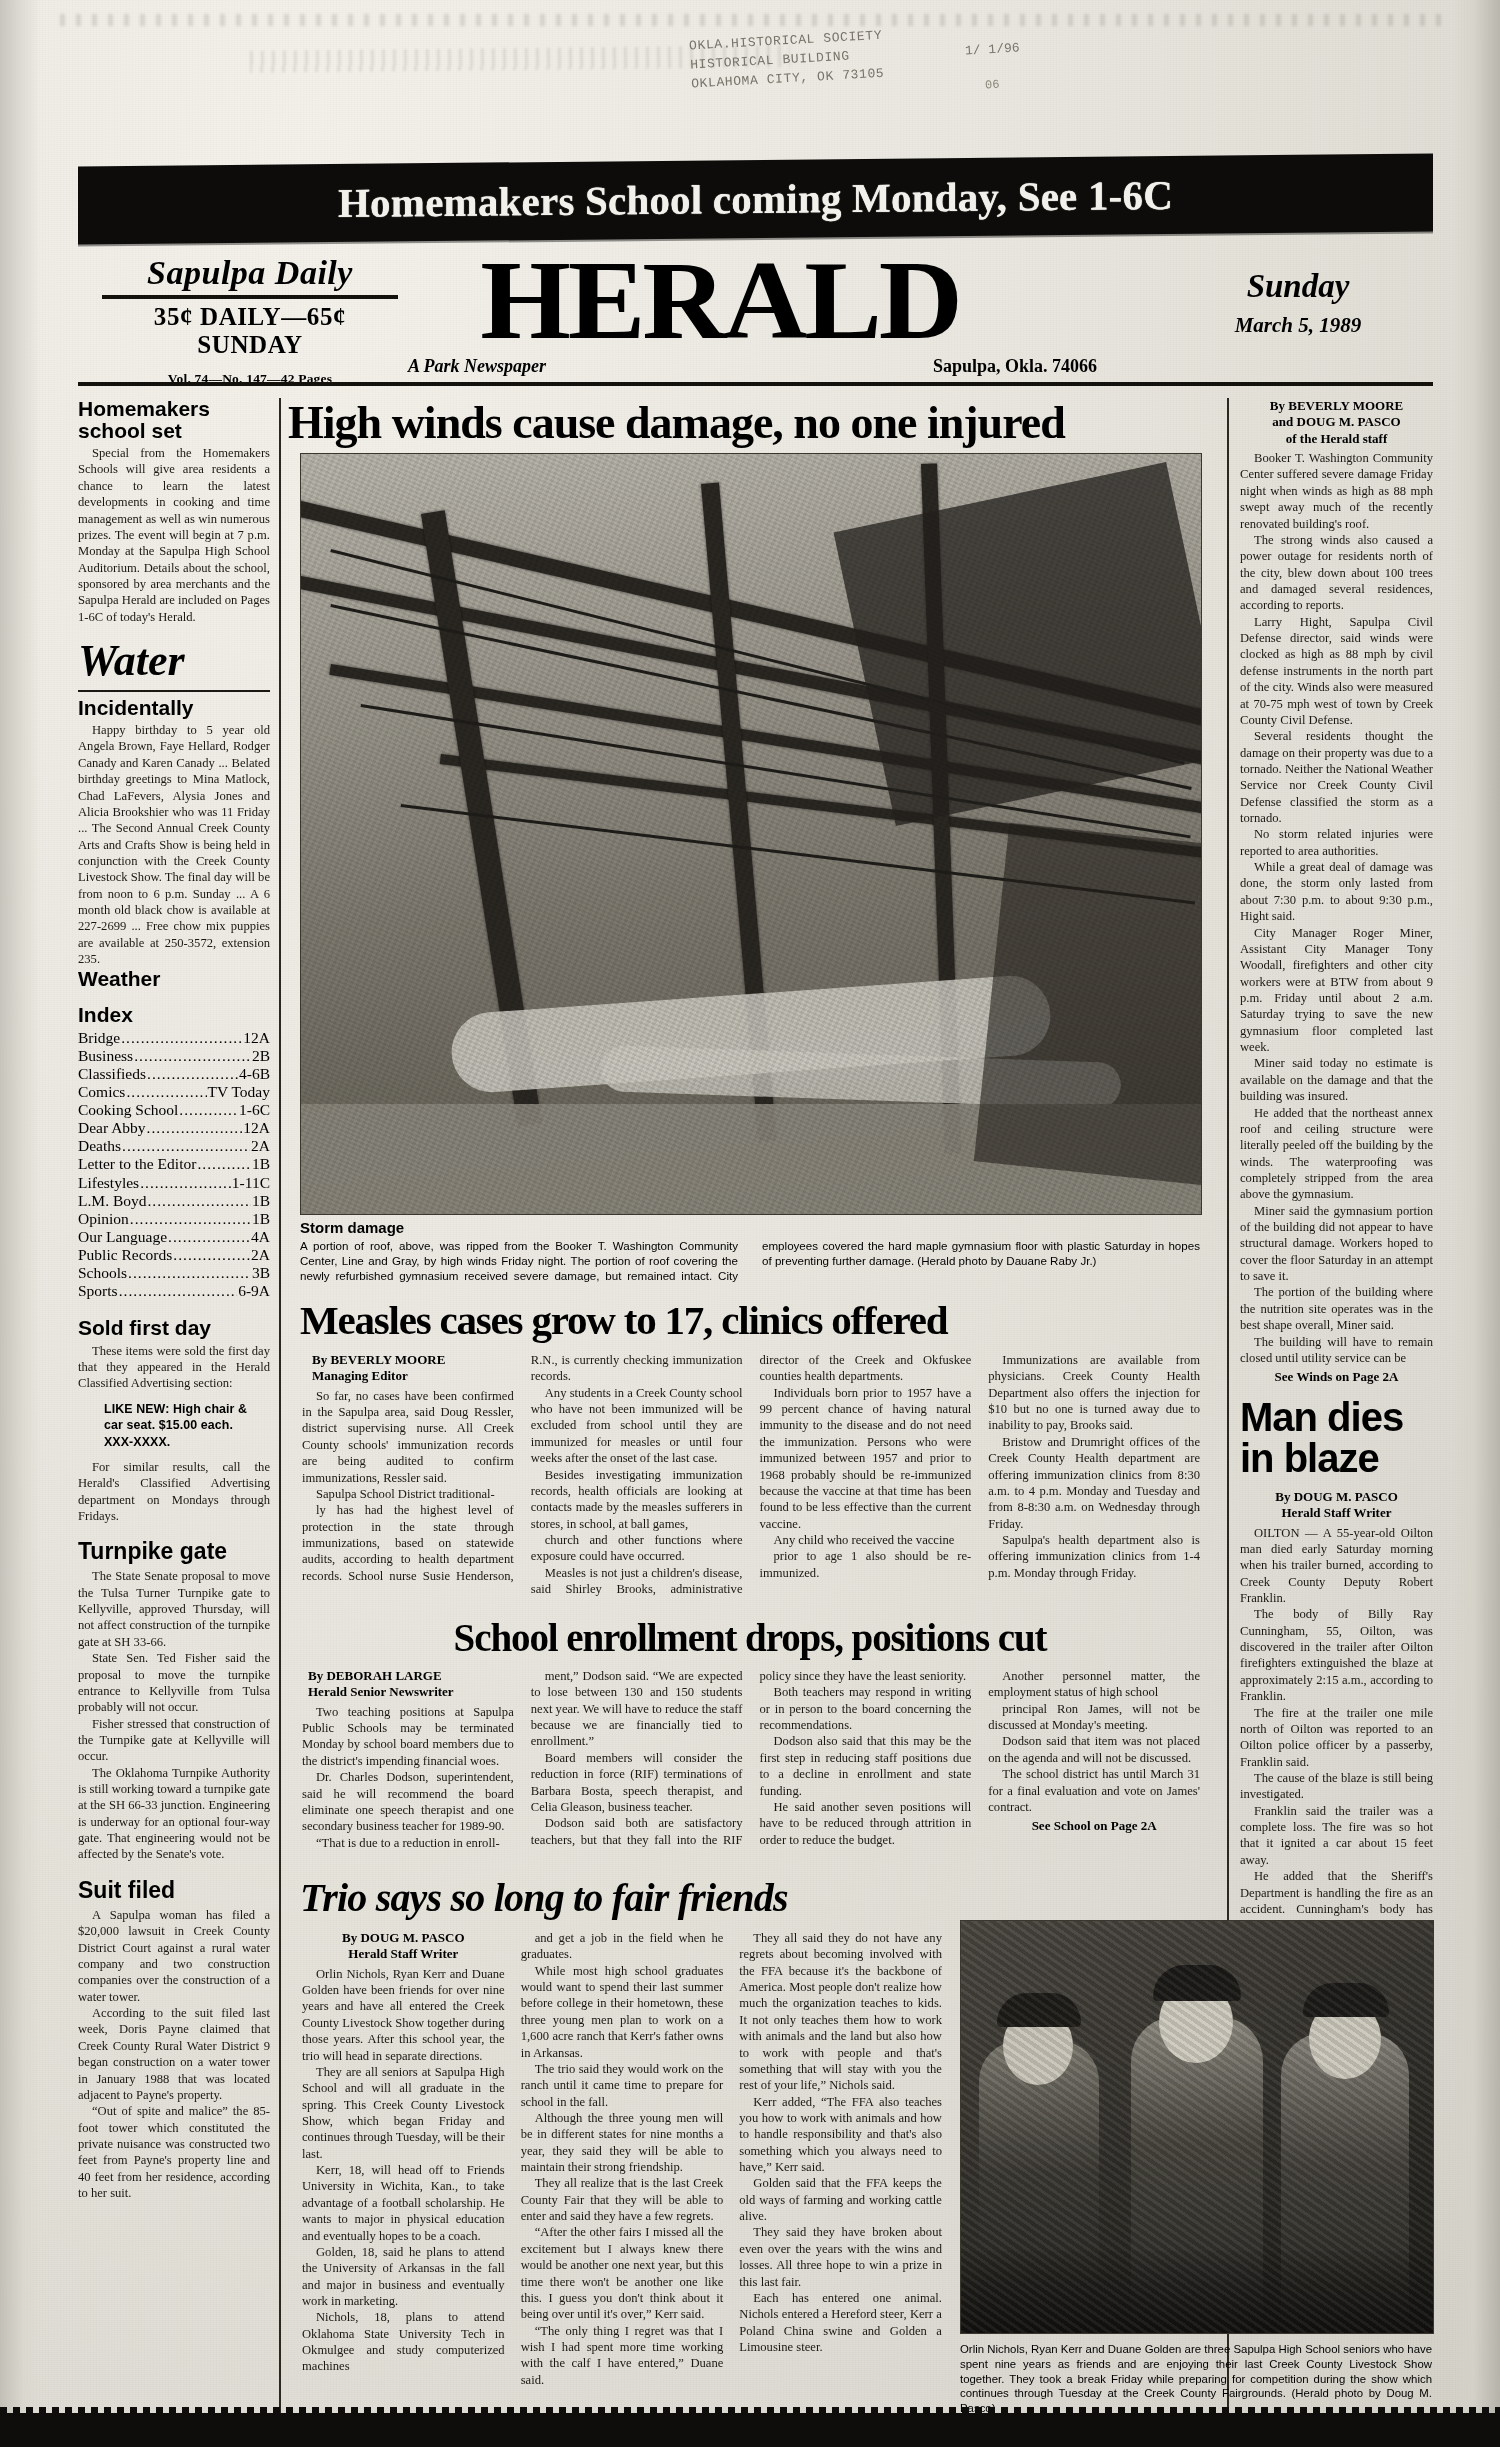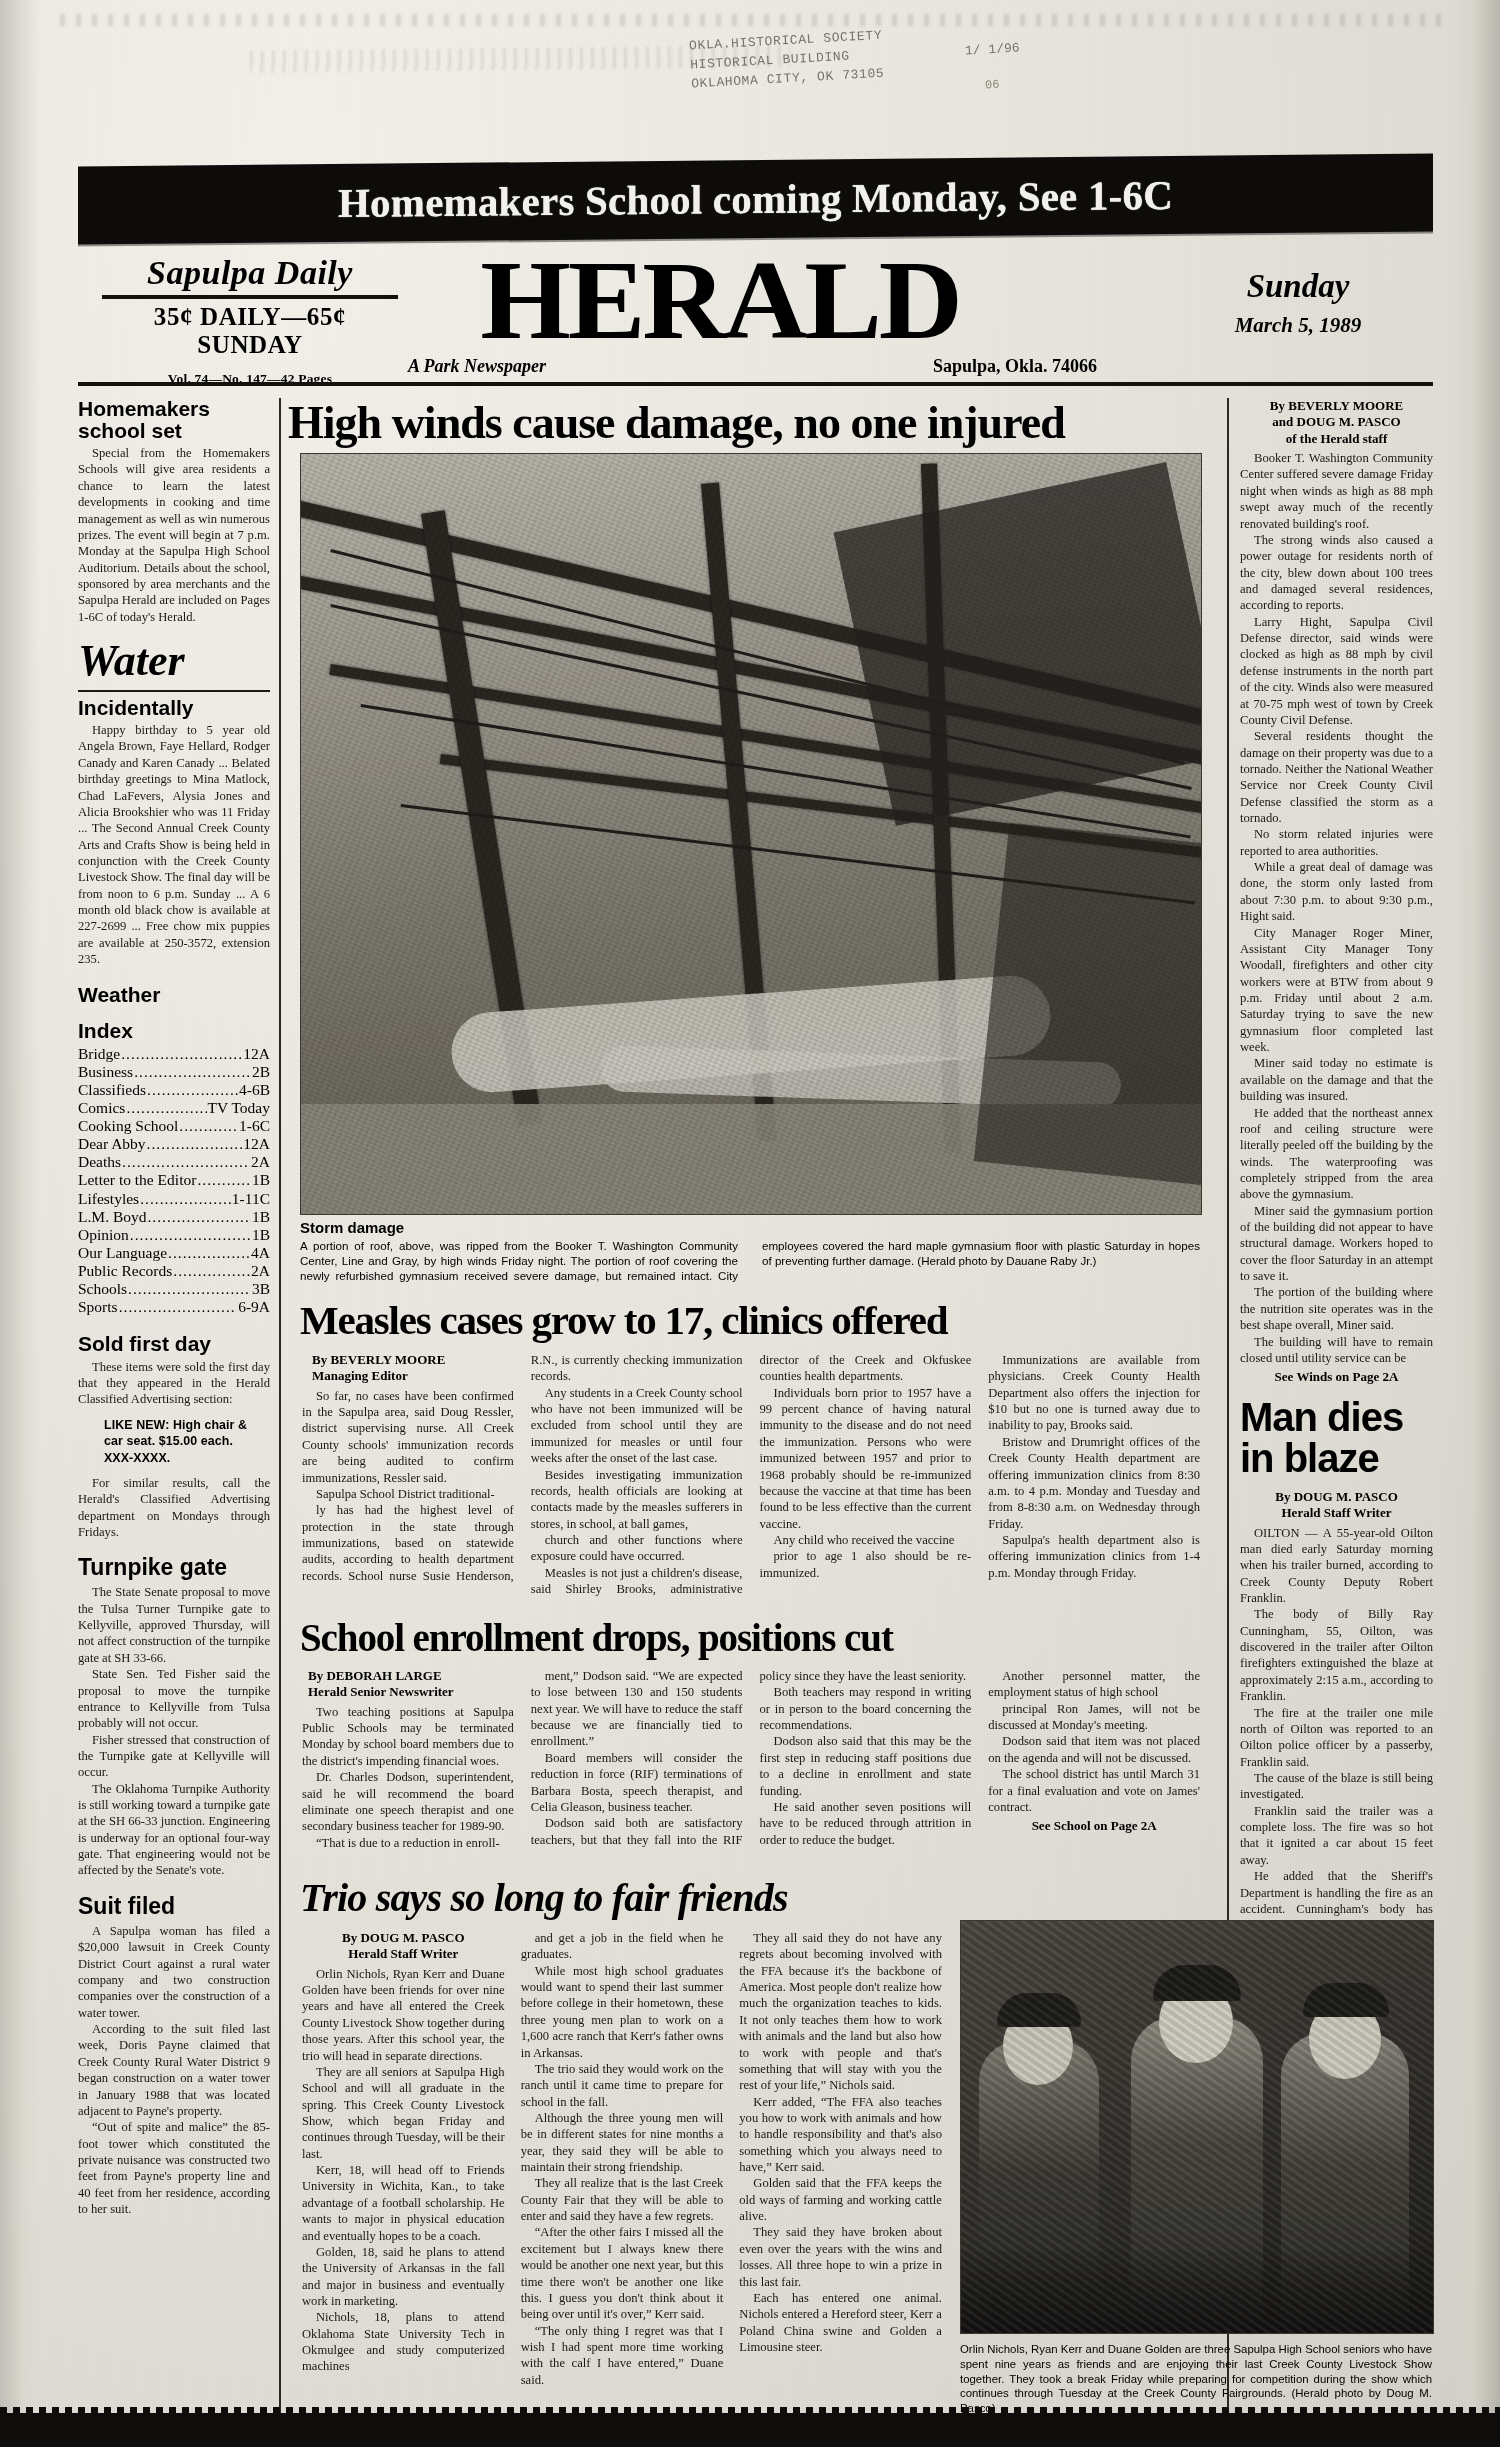--- a/index.html
+++ b/index.html
@@ -176,21 +176,21 @@
   }
   #measles-cols{
     position:absolute;left:302px;top:1352px;width:898px;
     column-count:4;column-gap:17px;column-rule:0;
   }
 
   
   #school-head{
     position:absolute;left:300px;top:1618px;width:900px;
     font-family:"Liberation Serif",serif;font-weight:bold;font-size:39px;
-    line-height:1;letter-spacing:-1.1px;
+    line-height:1;letter-spacing:-1.1px;text-align:center;
   }
   #school-cols{
     position:absolute;left:302px;top:1668px;width:898px;
     column-count:4;column-gap:17px;
   }
 
   
   #trio-head{
     position:absolute;left:300px;top:1878px;width:650px;
     font-family:"Liberation Serif",serif;font-style:italic;font-weight:bold;
@@ -281,21 +281,21 @@
       </div>
 
     <div id="today-logo">Water</div>
     <div class="rule"></div>
 
     <div class="smallhead">Incidentally</div>
     <div class="body">
         <p>Happy birthday to 5 year old Angela Brown, Faye Hellard, Rodger Canady and Karen Canady ... Belated birthday greetings to Mina Matlock, Chad LaFevers, Alysia Jones and Alicia Brookshier who was 11 Friday ... The Second Annual Creek County Arts and Crafts Show is being held in conjunction with the Creek County Livestock Show. The final day will be from noon to 6 p.m. Sunday ... A 6 month old black chow is available at 227-2699 ... Free chow mix puppies are available at 250-3572, extension 235.</p>
       </div>
 
-    <div class="smallhead" style="margin-top:17px">Weather</div>
+    <div class="smallhead" style="margin-top:1px">Weather</div>
 
     <div class="smallhead" style="margin-top:13px">Index</div>
     <div id="index-list">
         <div class="idx">
           <span class="nm">Bridge</span>
           <span class="dots">............................................................</span>
           <span class="pg">12A</span>
         </div>
         <div class="idx">
           <span class="nm">Business</span>

